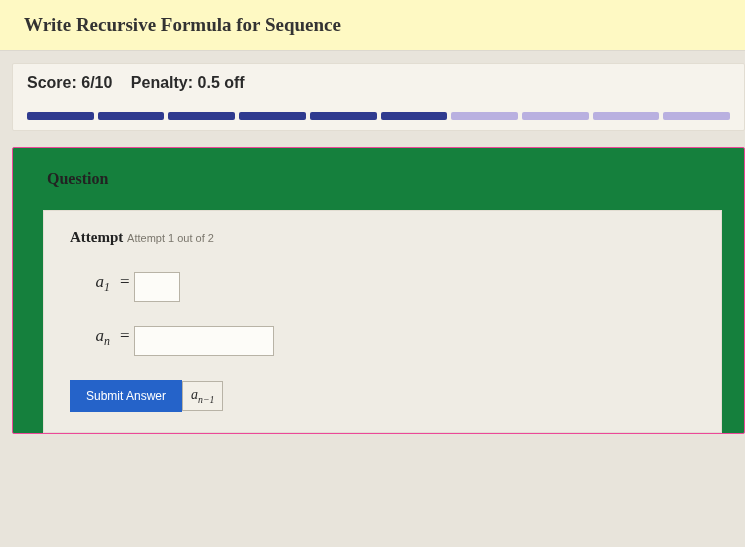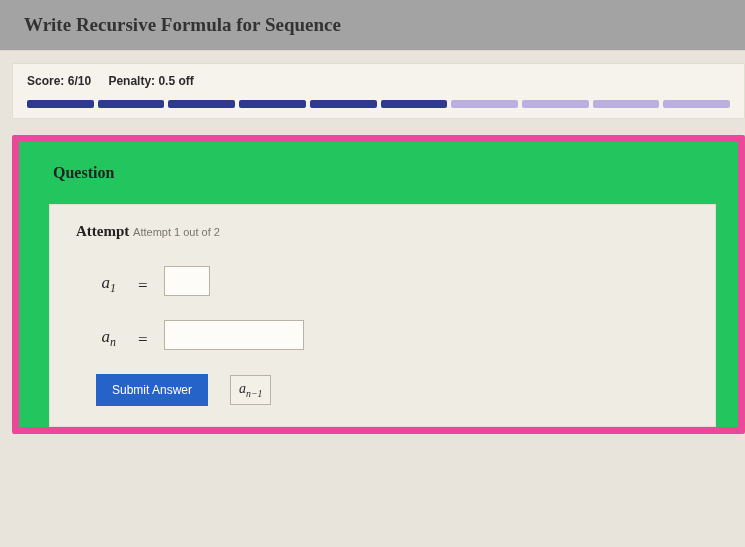--- a/index.html
+++ b/index.html
@@ -9,53 +9,53 @@
     color: #2a2a2a;
     width: 745px;
     height: 547px;
     overflow: hidden;
   }
   .page-title {
     font-weight: bold;
     font-size: 19px;
     color: #333;
     padding: 14px 0 14px 24px;
-    background: #a3a3a3;
+    background: #fef9c3;
     border-bottom: 1px solid #dcd8cf;
   }
   .score-bar-card {
     margin: 12px 0 0 12px;
     background: #f6f3ec;
     border: 1px solid #e2ddd2;
     border-radius: 2px;
     padding: 10px 14px 10px 14px;
   }
   .score-line {
     font-family: Arial, sans-serif;
-    font-size: 12px;
+    font-size: 16px;
     font-weight: bold;
     color: #2a2a2a;
-    margin-bottom: 12px;
+    margin-bottom: 20px;
   }
   .score-line .penalty { margin-left: 14px; font-weight: normal; font-weight:bold;}
   .progress {
     display: flex;
     gap: 4px;
     height: 8px;
   }
   .progress .seg {
     flex: 1;
     border-radius: 2px;
   }
   .seg.done { background: #2f3a8f; }
   .seg.todo { background: #b9b0e0; }
   .question-card {
     margin: 16px 0 0 12px;
-    background: #22c55e;
-    border: 7px solid #ec4899;
+    background: #15803d;
+    border: 1px solid #ec4899;
     border-radius: 2px;
     padding: 22px 22px 0 34px;
   }
   .q-heading {
     font-weight: bold;
     font-size: 16px;
     color: #222;
     margin-bottom: 22px;
   }
   .q-text {
@@ -74,43 +74,40 @@
     padding: 18px 20px 20px 26px;
   }
   .ans-head {
     font-size: 15px;
     margin-bottom: 26px;
   }
   .ans-head .lbl { font-weight: bold; color: #222; }
   .ans-head .att { font-family: Arial, sans-serif; font-size: 11px; color: #7a766c; }
   .eq-row {
     display: flex;
-    align-items: flex-end;
+    align-items: flex-start;
     margin-bottom: 24px;
     font-size: 17px;
-    gap: 12px;
   }
   .eq-row .lhs { width: 46px; text-align: right; padding-right: 6px; font-style: italic; }
   .eq-row .lhs sub { font-size: 0.7em; }
   .eq-row .eq { padding: 0 4px; }
   .eq-row input {
     height: 30px;
     border: 1px solid #b8b3a6;
     background: #fdfcf8;
     font-size: 15px;
     padding: 0 4px;
     font-family: Georgia, serif;
   }
   .eq-row input.small { width: 46px; }
   .eq-row input.large { width: 140px; }
   .submit-row {
     display: flex;
     align-items: center;
-    gap: 22px;
-    margin-left: 20px;
   }
   .submit-btn {
     background: #2563c9;
     color: #fff;
     border: none;
     font-family: Arial, sans-serif;
     font-size: 12px;
     padding: 9px 16px;
     cursor: pointer;
   }

